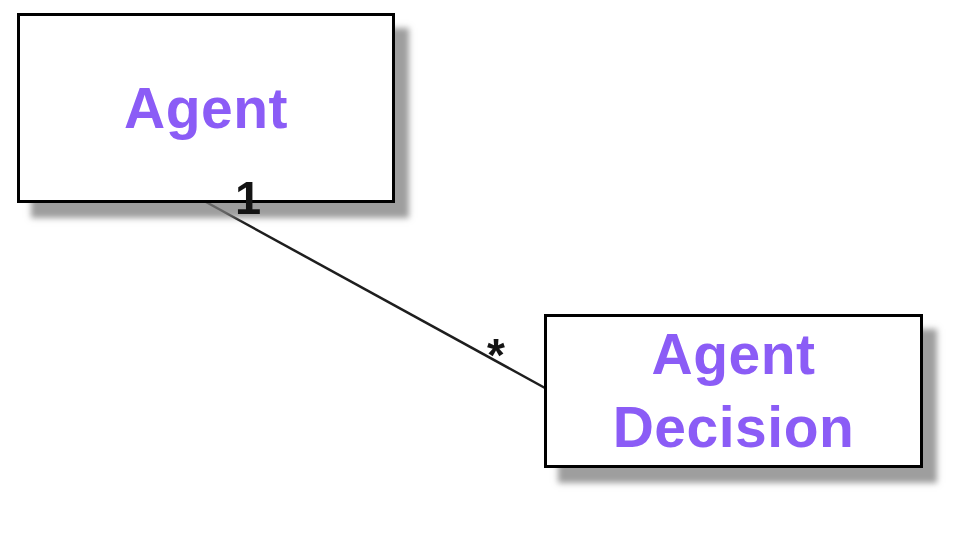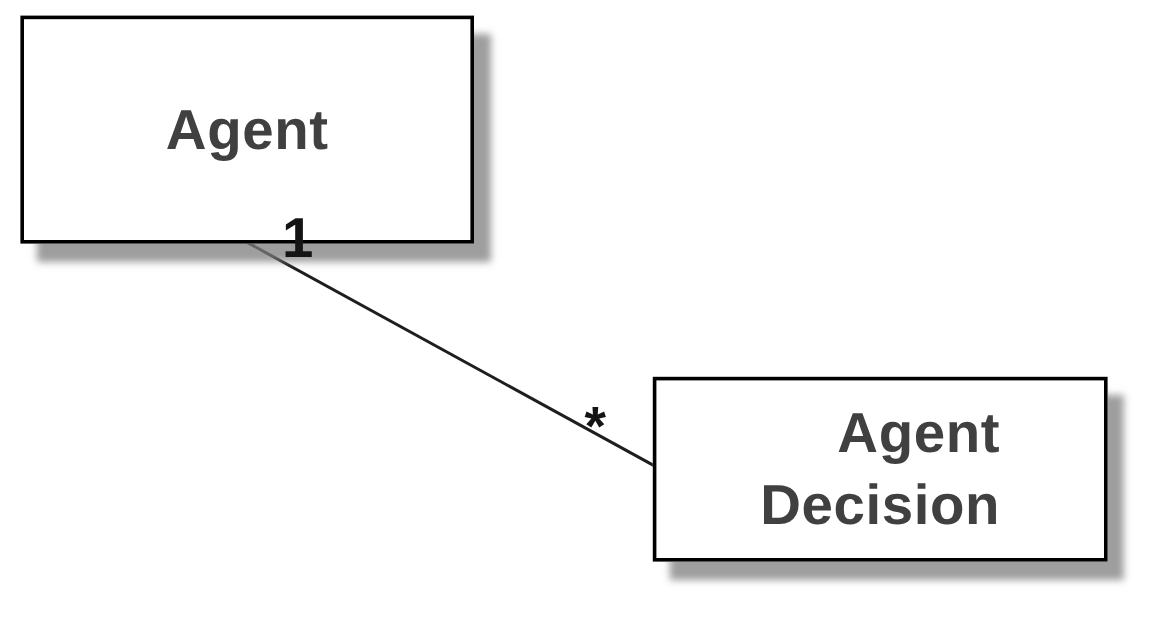--- a/index.html
+++ b/index.html
@@ -40,27 +40,26 @@
     width: 378px;
     height: 190px;
   }
   .node-agent-decision {
     left: 544px;
     top: 314px;
     width: 379px;
     height: 154px;
   }
   .node-label {
-    font-size: 47px;
+    font-size: 57px;
     font-weight: bold;
-    color: #404040;
+    color: #8b5cf6;
     line-height: 1.28;
     white-space: pre-line;
     letter-spacing: 0.5px;
-    text-align: right;
   }
   .mult {
     position: absolute;
     font-weight: bold;
     color: #141414;
     display: flex;
     align-items: center;
     justify-content: center;
   }
   .mult-source {

